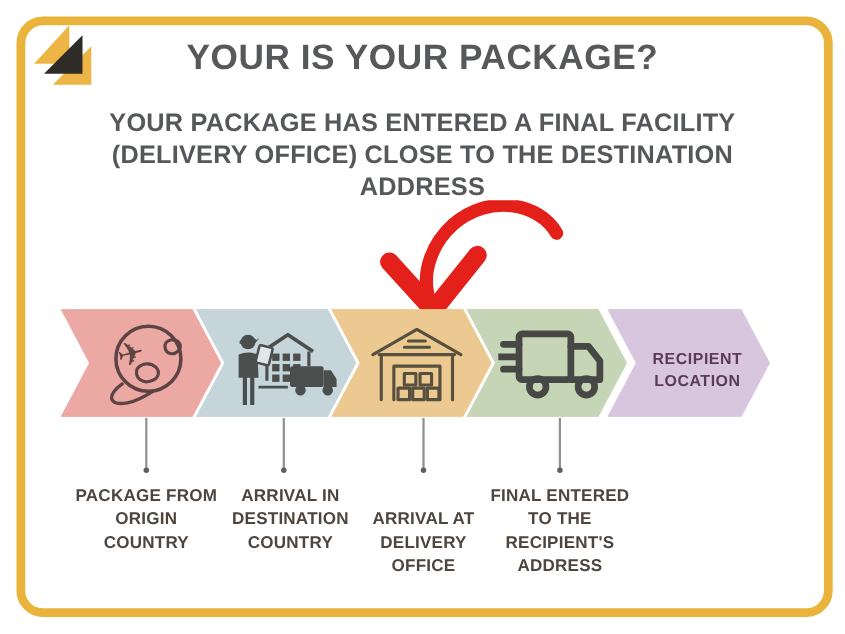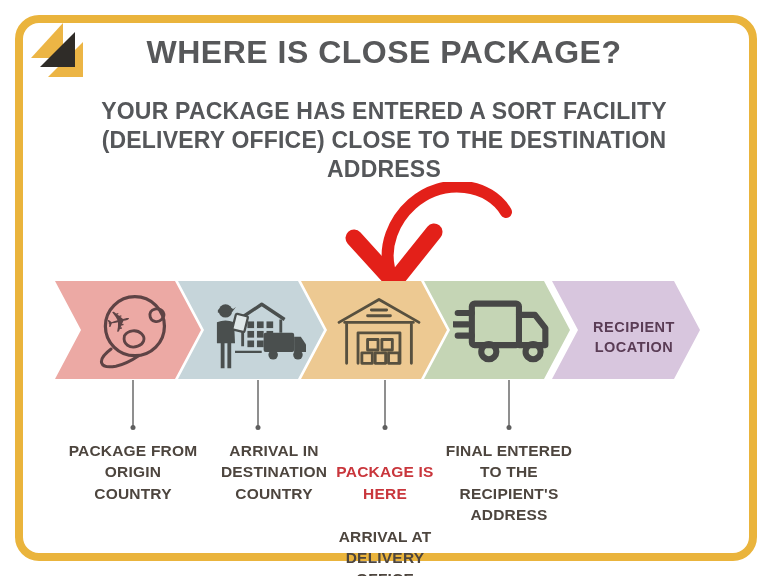--- a/index.html
+++ b/index.html
@@ -42,36 +42,36 @@
   .connector .dot{
     position:absolute;left:50%;bottom:-3px;transform:translateX(-50%);
     width:5px;height:5px;border-radius:50%;background:#5f5f5f;
   }
   .k1{left:132px;} .k2{left:257px;} .k3{left:384px;} .k4{left:508px;}
   .caption{
     position:absolute;top:440px;width:164px;text-align:center;
     font-size:15.5px;font-weight:bold;color:#4D453E;line-height:1.38;
     white-space:pre-line;letter-spacing:.2px;
   }
-  .l1{left:51px;} .l2{left:192px;} .l3{left:303px;} .l4{left:427px;}
+  .l1{left:51px;} .l2{left:182px;} .l3{left:303px;} .l4{left:427px;}
   .highlight{color:#C9363C;display:block;}
 </style>
 </head>
 <body>
 
 <div class="card"></div>
 
 <svg class="logo" width="62" height="62" viewBox="0 0 62 62">
   <polygon points="3,38 35,38 35,3" fill="#ECB545"></polygon>
   <polygon points="20,57 55,57 55,22" fill="#ECB545"></polygon>
   <polygon points="12,47 47,47 47,12" fill="#2F2C28"></polygon>
 </svg>
 
-<div class="title">WHERE IS CLOSE PACKAGE?</div>
-<div class="subtitle">YOUR PACKAGE HAS ENTERED A SORT FACILITY
+<div class="title">YOUR IS YOUR PACKAGE?</div>
+<div class="subtitle">YOUR PACKAGE HAS ENTERED A FINAL FACILITY
 (DELIVERY OFFICE) CLOSE TO THE DESTINATION
 ADDRESS</div>
 
 <svg class="arrow-svg" width="178" height="112" viewBox="0 0 178 112">
   <path d="M168 30 C 152 2 106 -6 74 22 C 55 39 46 64 51 86" fill="none" stroke="#E32019" stroke-width="12" stroke-linecap="round"></path>
   <path d="M16 56 L 56 100 L 96 50" fill="none" stroke="#E32019" stroke-width="17" stroke-linecap="round"></path>
 </svg>
 
 <div class="chevron c1">
   <svg width="88" height="80" viewBox="0 0 90 84">
@@ -156,22 +156,20 @@
     <span class="dot"></span>
   </div>
 
 <div class="caption l1">PACKAGE FROM
 ORIGIN
 COUNTRY</div>
 <div class="caption l2">ARRIVAL IN
 DESTINATION
 COUNTRY</div>
 <div class="caption l3">
-  <span class="highlight">PACKAGE IS
-HERE</span>
   <span>ARRIVAL AT
 DELIVERY
 OFFICE</span>
 </div>
 <div class="caption l4">FINAL ENTERED
 TO THE
 RECIPIENT'S
 ADDRESS</div>
 
 </body></html>

